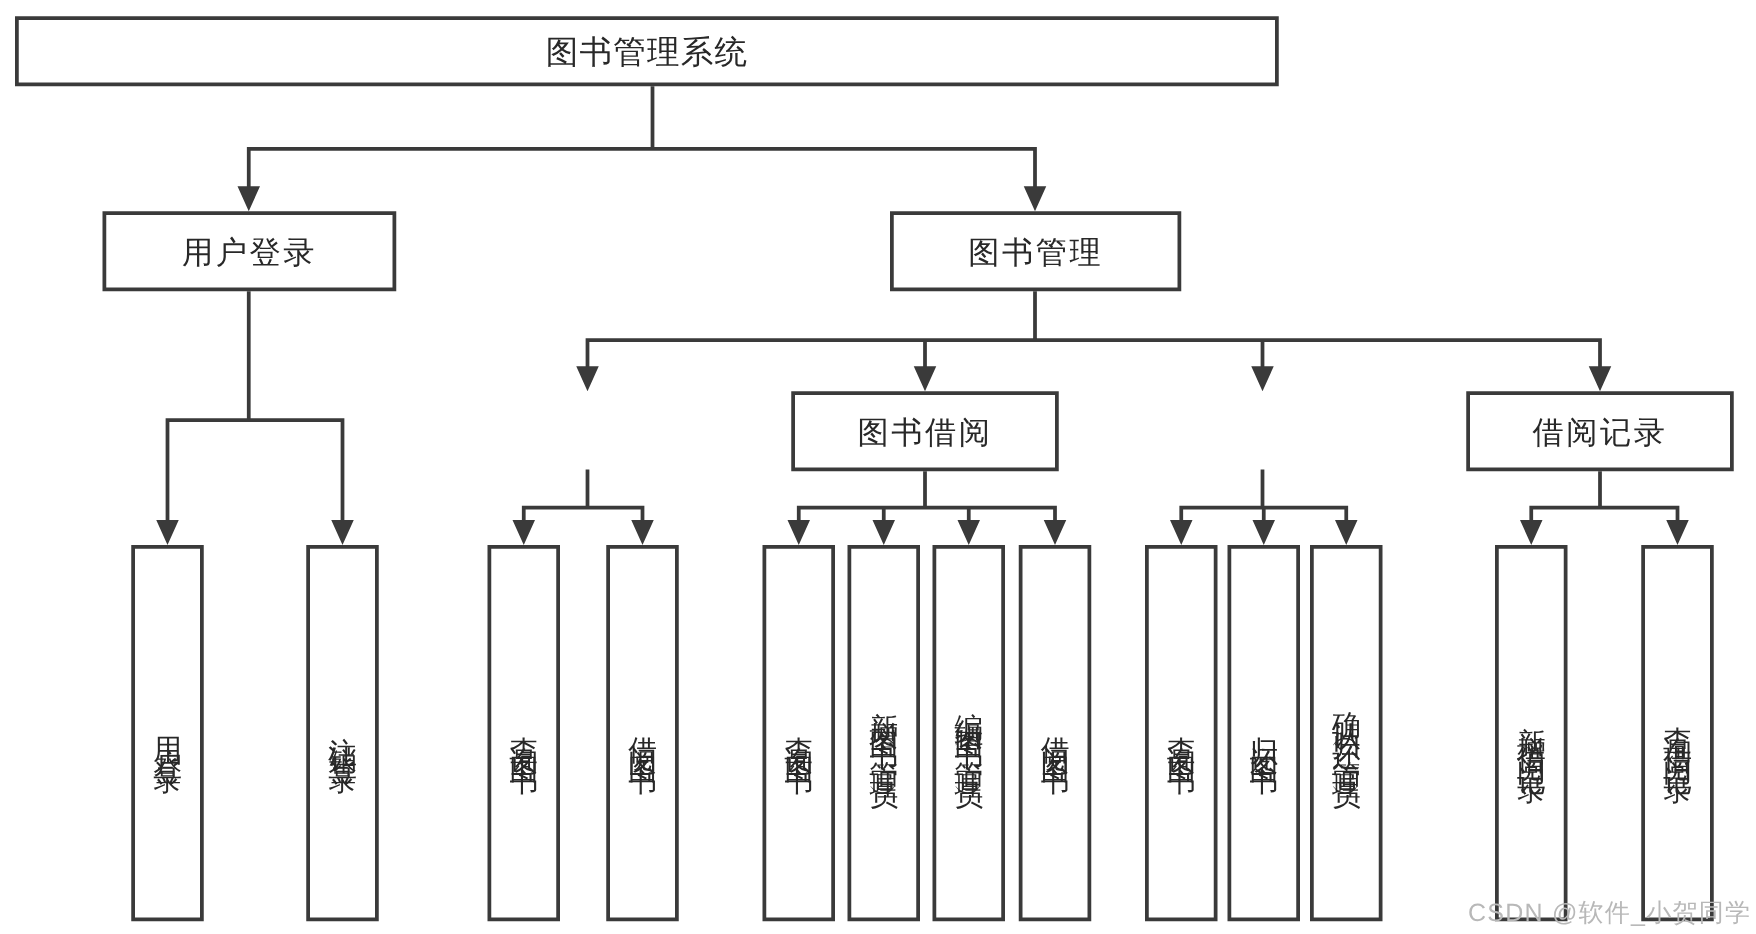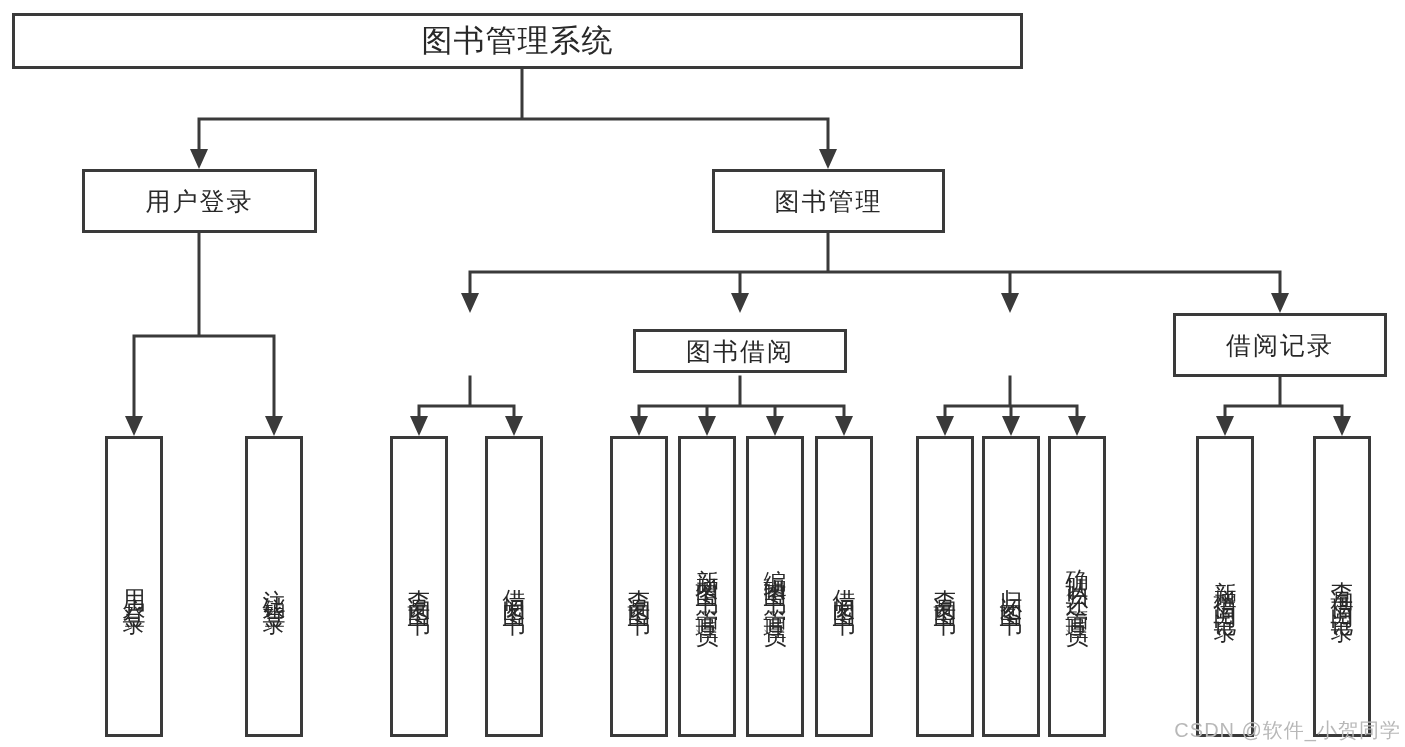--- a/index.html
+++ b/index.html
@@ -32,21 +32,21 @@
     display: flex;
     align-items: center;
     justify-content: center;
     color: var(--text);
   }
   .node.h {
     font-size: 25px;
     letter-spacing: 2px;
   }
   .node.h.root-box {
-    font-size: 31px;
+    font-size: 26px;
     letter-spacing: 1px;
     text-align: center;
   }
   .vlabel {
     writing-mode: vertical-rl;
     text-orientation: mixed;
     font-size: 23px;
     letter-spacing: 8px;
     line-height: 1;
     color: var(--text);
@@ -60,21 +60,21 @@
     letter-spacing: 1px;
     color: var(--watermark);
     z-index: 5;
     white-space: nowrap;
   }
   
   .n-root   { left: 12px;   top: 13px;  width: 1011px; height: 56px; }
   .n-l2a    { left: 82px;   top: 169px; width: 235px;  height: 64px; }
   .n-l2b    { left: 712px;  top: 169px; width: 233px;  height: 64px; }
   .n-l3a    { left: 363px;  top: 313px; width: 214px;  height: 64px; }
-  .n-l3b    { left: 633px;  top: 313px; width: 214px;  height: 44px; margin-top: 16px; }
+  .n-l3b    { left: 633px;  top: 313px; width: 214px;  height: 64px; }
   .n-l3c    { left: 903px;  top: 313px; width: 214px;  height: 64px; }
   .n-l3d    { left: 1173px; top: 313px; width: 214px;  height: 64px; }
   .leaf     { top: 436px; width: 58px; height: 301px; }
   .lf-1  { left: 105px; }
   .lf-2  { left: 245px; }
   .lf-3  { left: 390px; }
   .lf-4  { left: 485px; }
   .lf-5  { left: 610px; }
   .lf-6  { left: 678px; }
   .lf-7  { left: 746px; }

